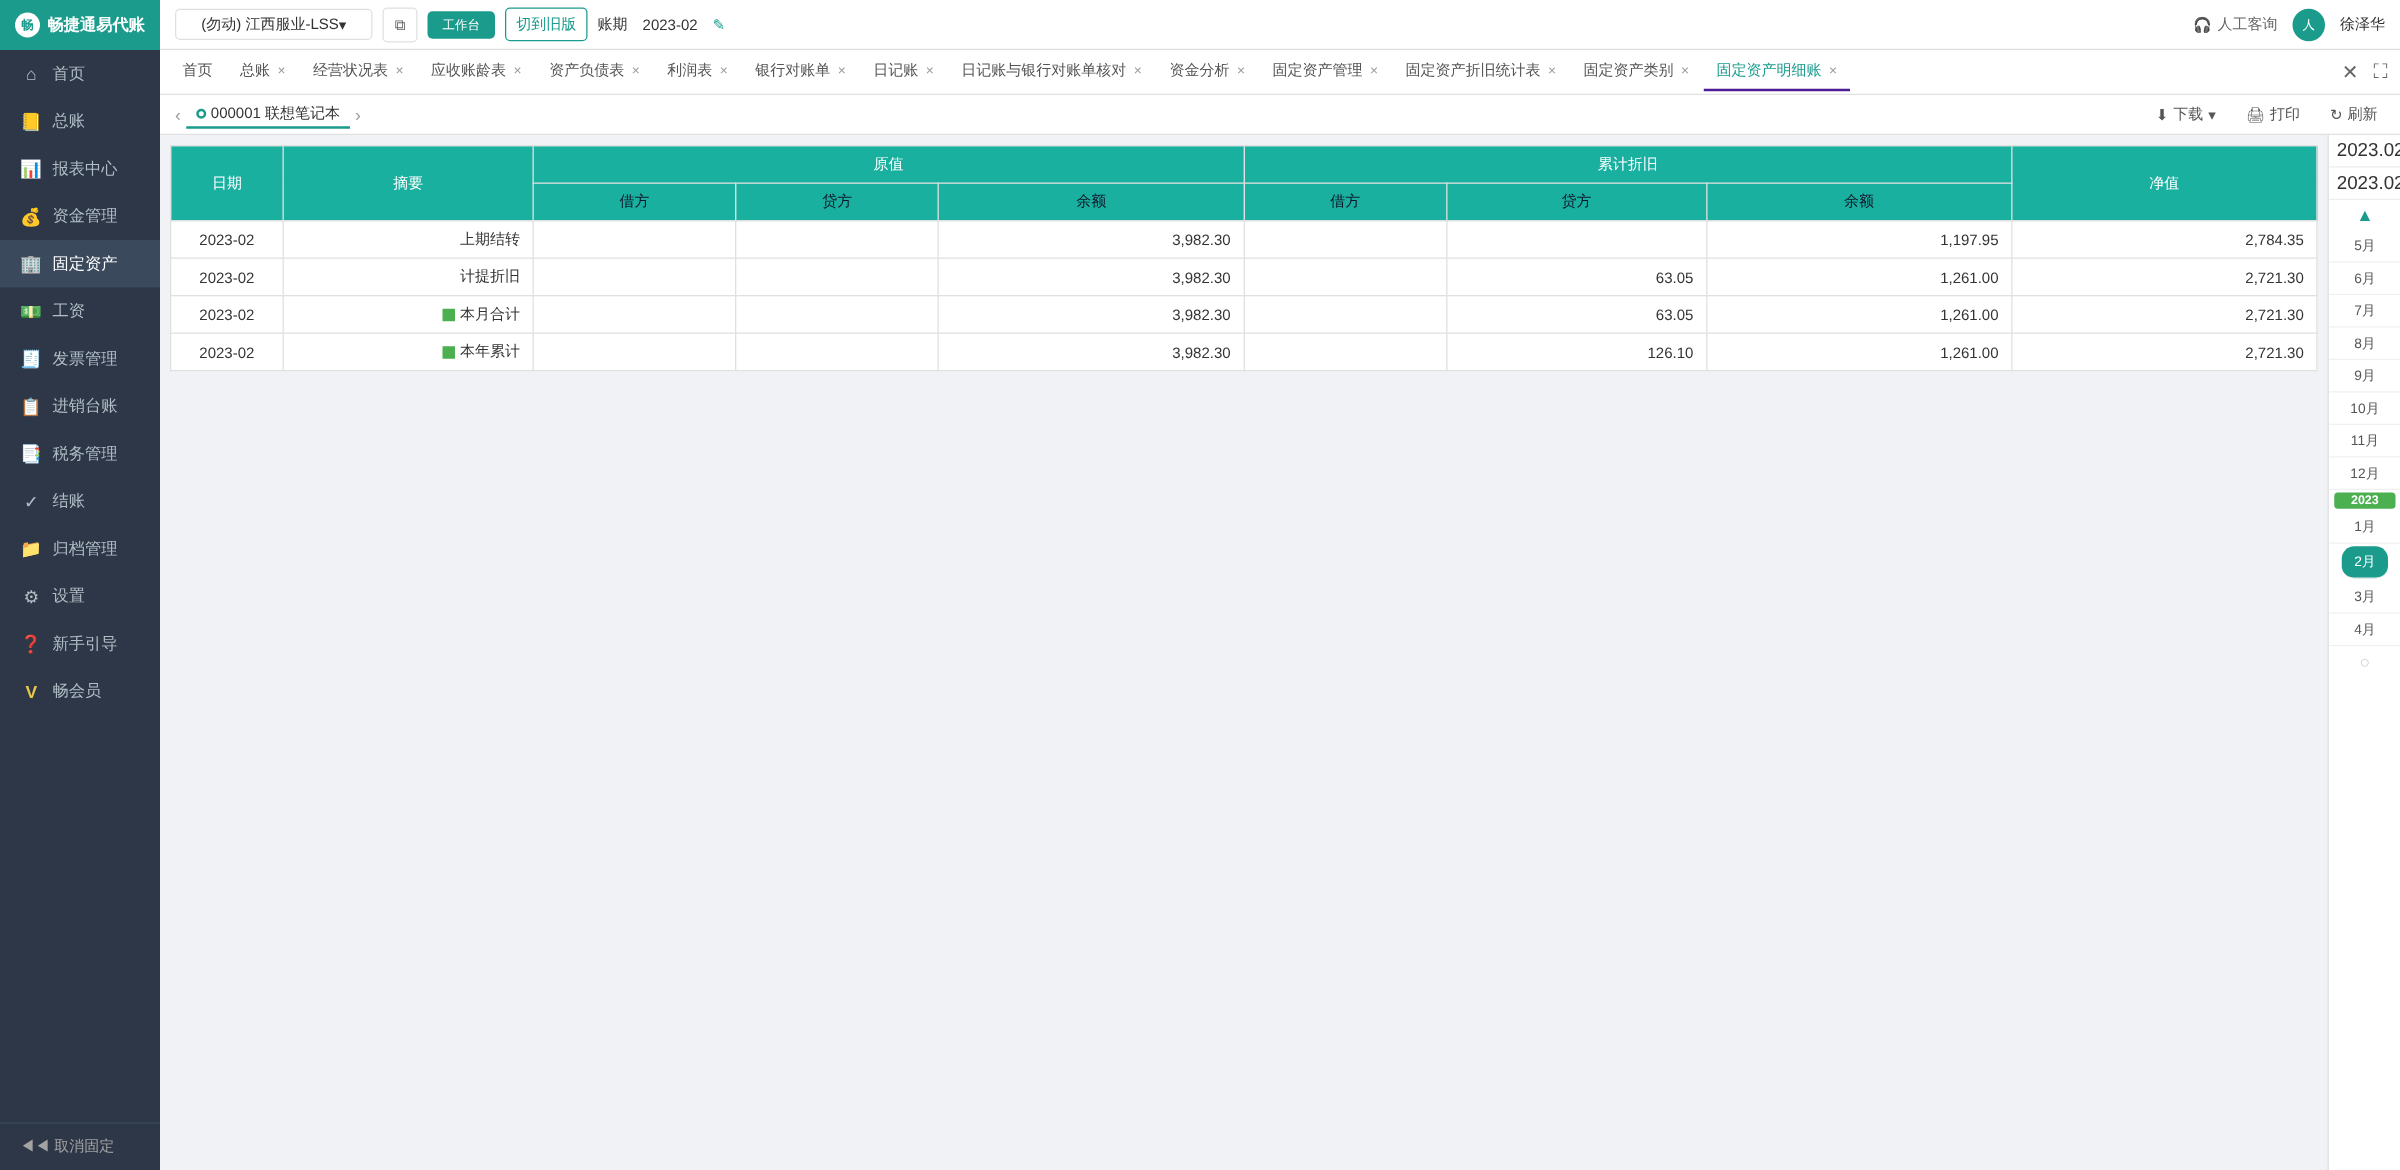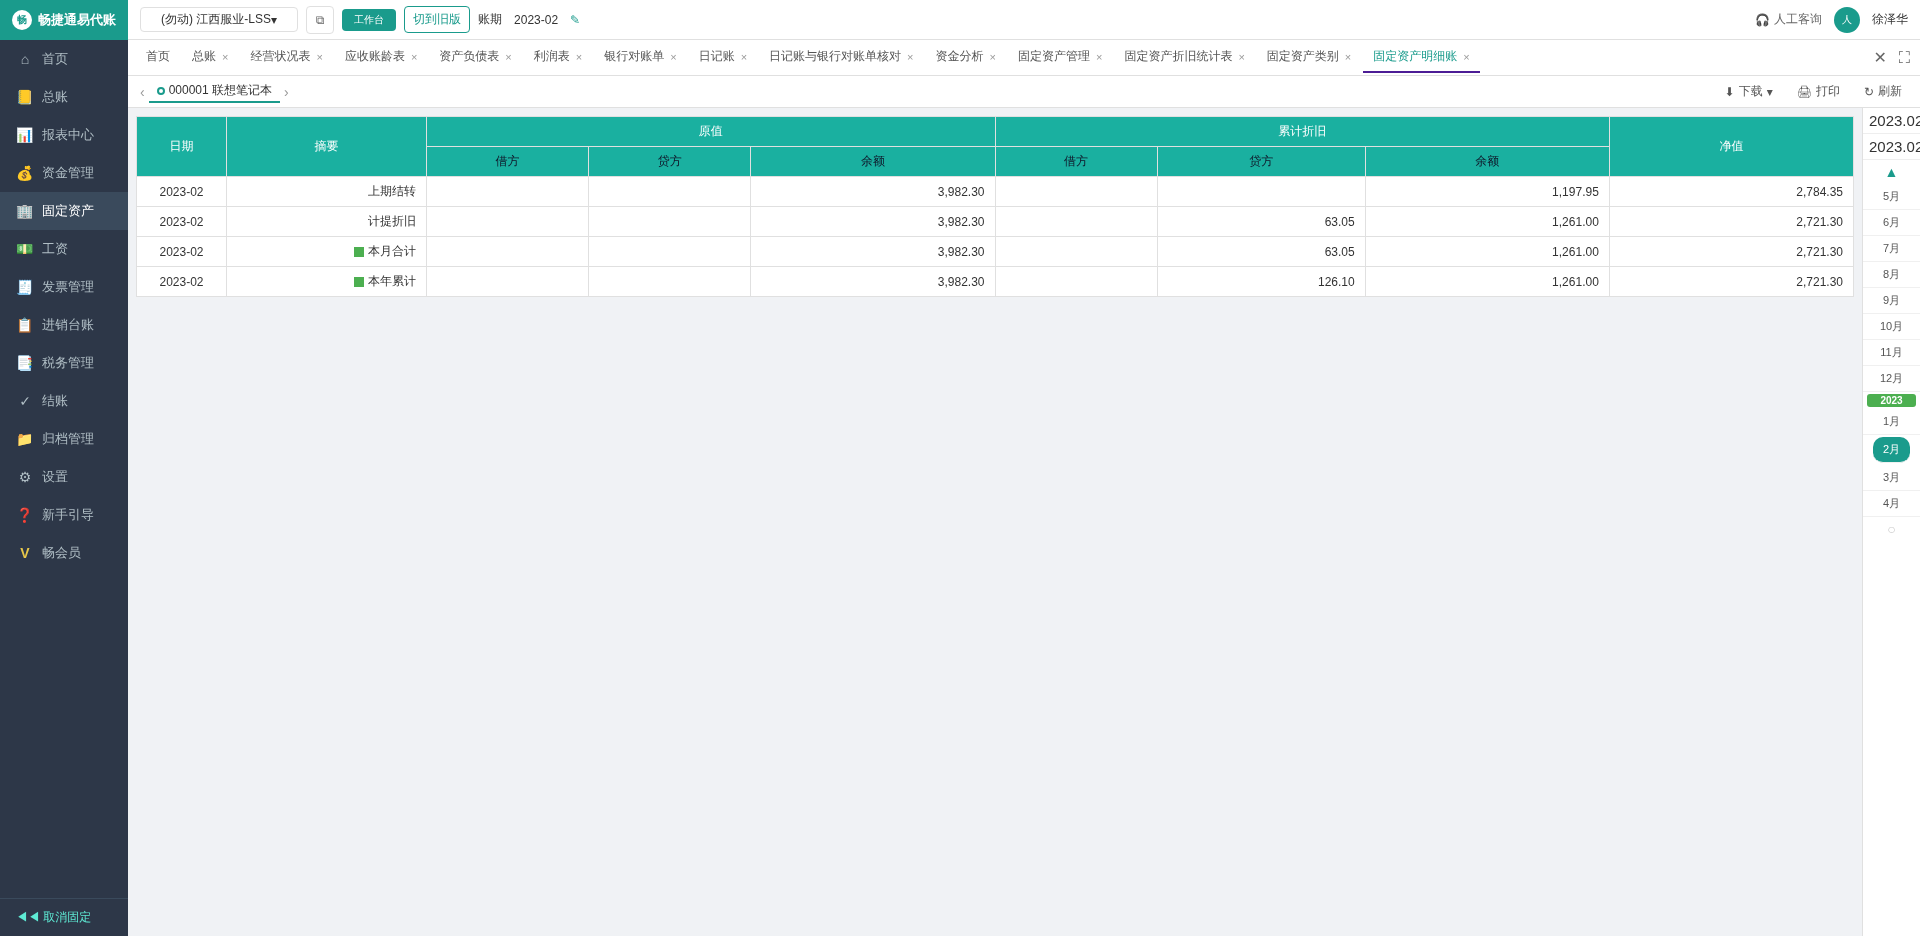--- a/index.html
+++ b/index.html
@@ -57,21 +57,21 @@
       width: 18px;
       height: 18px;
       margin-right: 8px;
       display: flex;
       align-items: center;
       justify-content: center;
       font-size: 14px;
     }
     .sidebar-bottom {
       padding: 10px 16px;
-      color: #5eead4;
+      color: #a3a3a3;
       font-size: 12px;
       cursor: pointer;
       display: flex;
       align-items: center;
       border-top: 1px solid #3a4a5c;
     }
 
     
     .main {
       flex: 1;

